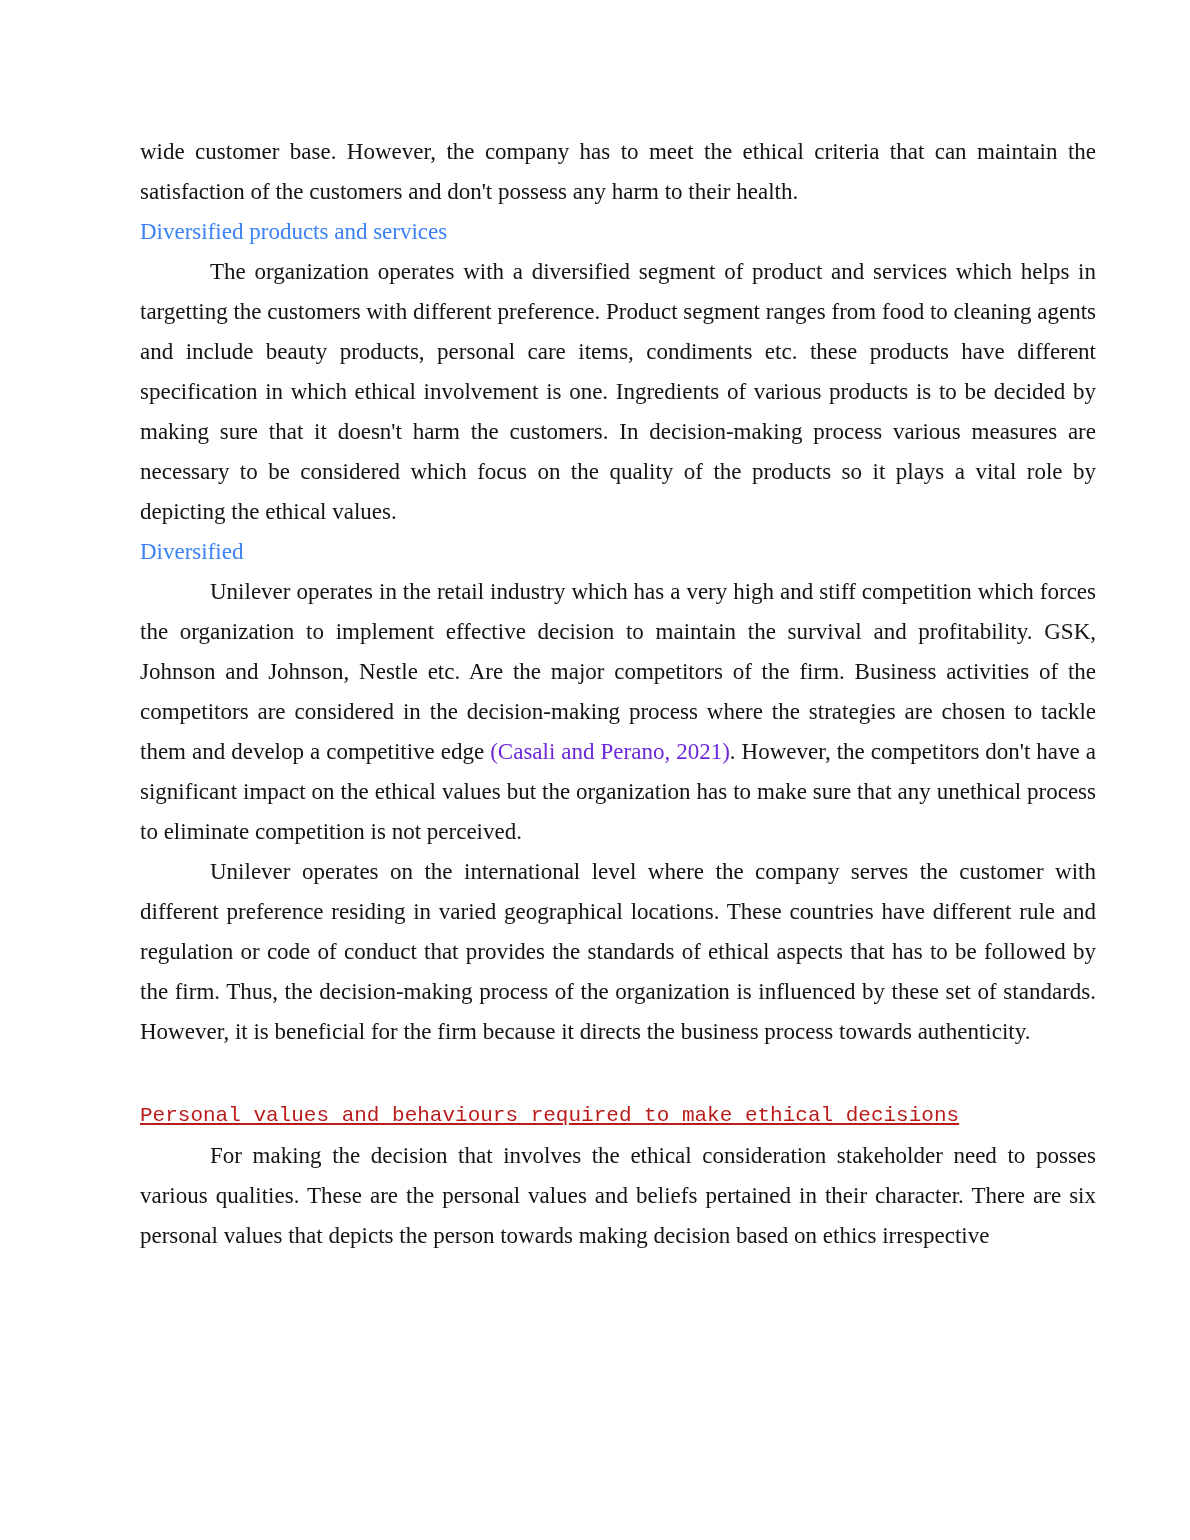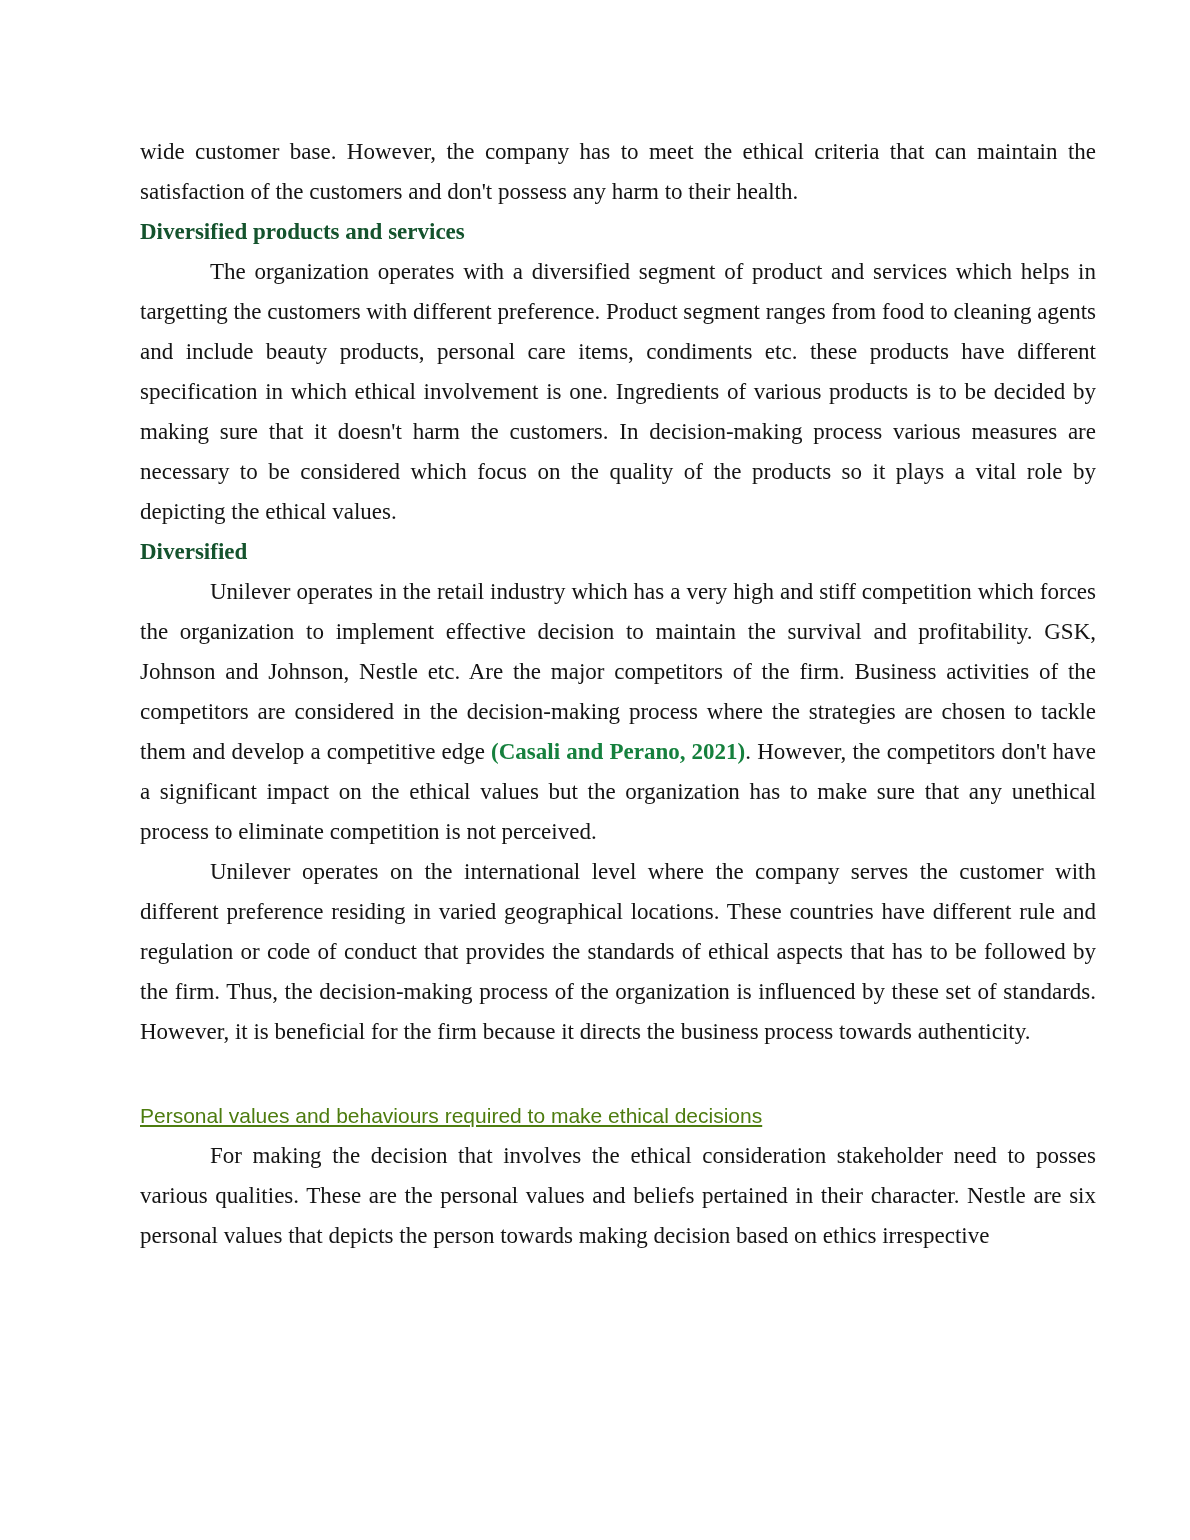--- a/index.html
+++ b/index.html
@@ -23,37 +23,36 @@
     text-align: justify;
   }
   p.indent {
     text-indent: 70px;
   }
   h2.section-heading {
     margin: 0;
     font-family: "Liberation Serif", serif;
     font-size: 23px;
     line-height: 40px;
-    font-weight: bold;
-    color: #14532d;
+    font-weight: normal;
+    color: #3b82f6;
     text-align: left;
   }
   h3.sub-heading {
     margin: 44px 0 0 0;
-    font-family: Liberation Sans, sans-serif;
+    font-family: Liberation Mono, monospace;
     font-size: 21px;
     line-height: 40px;
     font-weight: normal;
-    color: #4d7c0f;
+    color: #b91c1c;
     text-decoration: underline;
     text-align: left;
   }
   .citation {
-    color: #15803d;
-    font-weight: bold;
+    color: #6d28d9;
   }
 </style>
 </head>
 <body>
 
 <div class="page">
 
   <p class="body">wide customer base. However, the company has to meet the ethical criteria that can maintain the satisfaction of the customers and don't possess any harm to their health.</p>
 
   <h2 class="section-heading">Diversified products and services</h2>
@@ -62,15 +61,15 @@
 
   <h2 class="section-heading">Diversified</h2>
 
   <p class="body indent"><span>Unilever operates in the retail industry which has a very high and stiff competition which forces the organization to implement effective decision to maintain the survival and profitability. GSK, Johnson and Johnson, Nestle etc. Are the major competitors of the firm. Business activities of the competitors are considered in the decision-making process where the strategies are chosen to tackle them and develop a competitive edge </span><span class="citation">(Casali and Perano, 2021)</span><span>. However, the competitors don't have a significant impact on the ethical values but the organization has to make sure that any unethical process to eliminate competition is not perceived.</span></p>
 
 
   <p class="body indent">Unilever operates on the international level where the company serves the customer with different preference residing in varied geographical locations. These countries have different rule and regulation or code of conduct that provides the standards of ethical aspects that has to be followed by the firm. Thus, the decision-making process of the organization is influenced by these set of standards. However, it is beneficial for the firm because it directs the business process towards authenticity.</p>
 
   <h3 class="sub-heading">Personal values and behaviours required to make ethical decisions</h3>
 
-  <p class="body indent">For making the decision that involves the ethical consideration stakeholder need to posses various qualities. These are the personal values and beliefs pertained in their character. Nestle are six personal values that depicts the person towards making decision based on ethics irrespective</p>
+  <p class="body indent">For making the decision that involves the ethical consideration stakeholder need to posses various qualities. These are the personal values and beliefs pertained in their character. There are six personal values that depicts the person towards making decision based on ethics irrespective</p>
 
 </div>
 
 </body></html>

